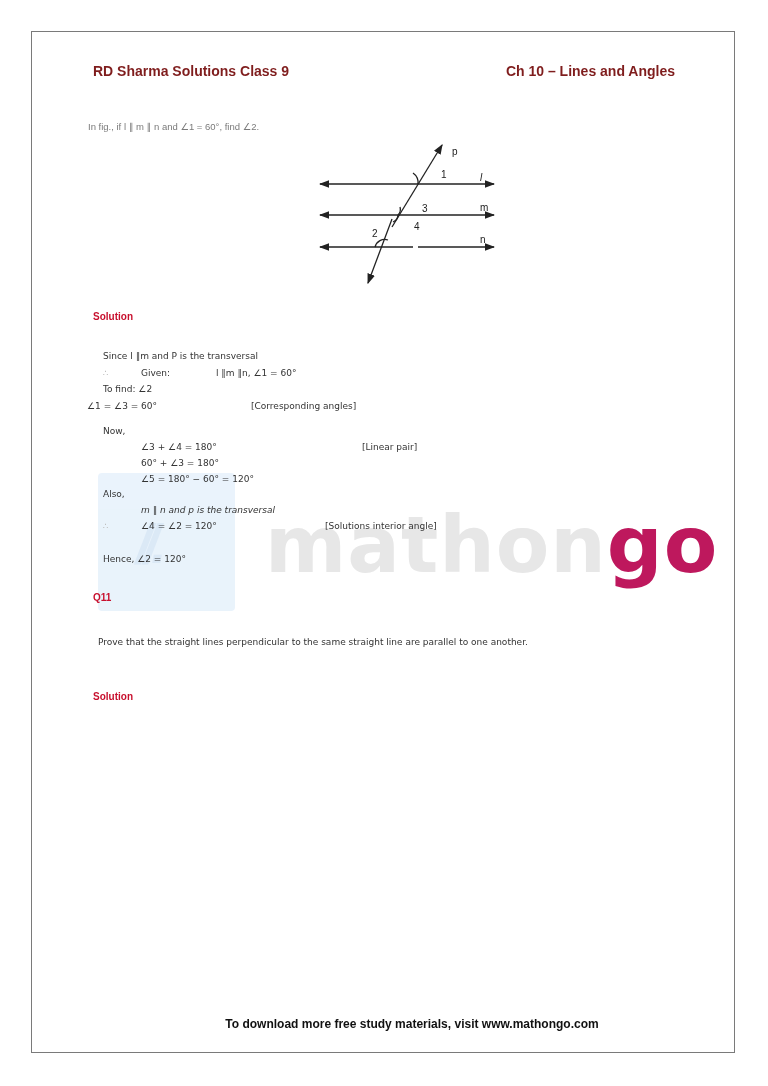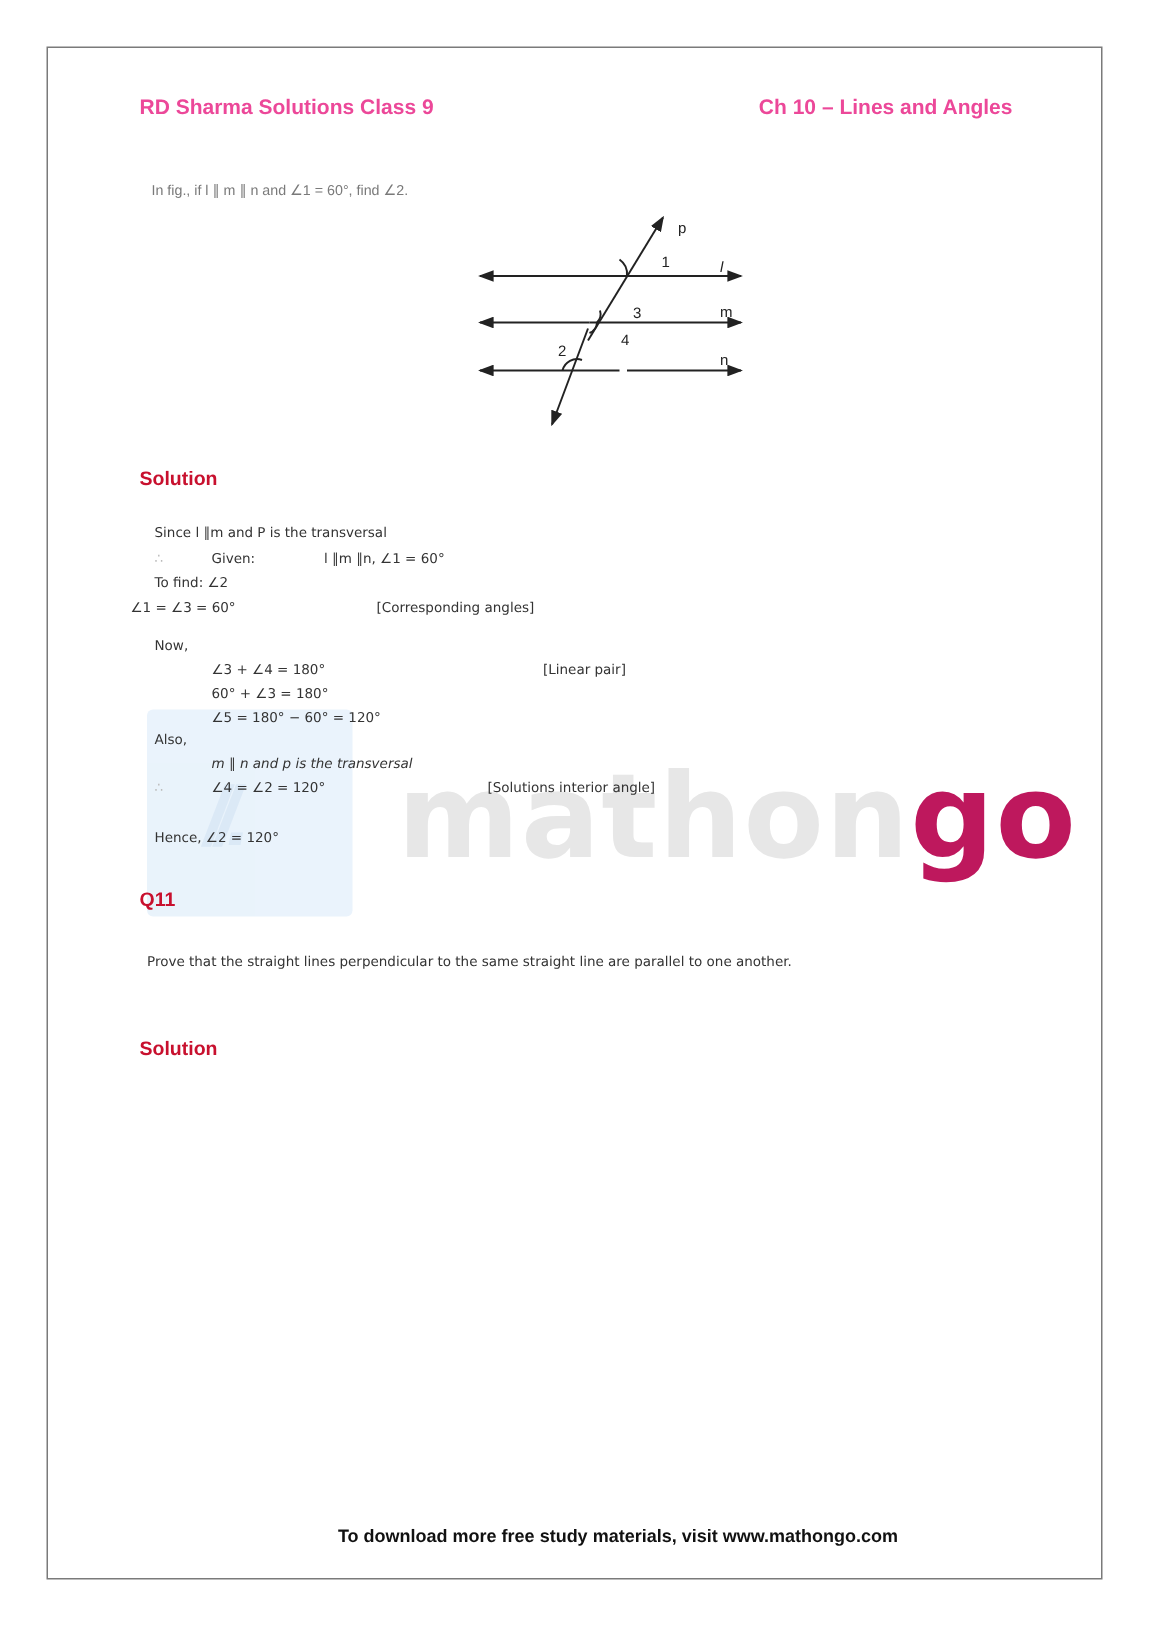--- a/index.html
+++ b/index.html
@@ -1,23 +1,23 @@
 <!DOCTYPE html>
 <html><head>
 <meta charset="utf-8">
 <style>
   html, body { margin: 0; padding: 0; background: #ffffff; }
   body { width: 768px; height: 1086px; position: relative; overflow: hidden; font-family: "Liberation Sans", sans-serif; color: #1a1a1a; }
   .page-border { position: absolute; left: 31px; top: 31px; width: 704px; height: 1022px; border: 1.5px solid #7a7a7a; box-sizing: border-box; }
-  .hdr { position: absolute; top: 63px; font-size: 14px; font-weight: bold; color: #ec4899; }
+  .hdr { position: absolute; top: 63px; font-size: 14px; font-weight: bold; color: #7f1d1d; }
   .hdr-left { left: 93px; }
   .hdr-right { right: 93px; }
-  .question { position: absolute; left: 101px; top: 121px; font-size: 9.5px; color: #7a7a7a; }
+  .question { position: absolute; left: 88px; top: 121px; font-size: 9.5px; color: #7a7a7a; }
   .figure { position: absolute; left: 318px; top: 143px; width: 180px; height: 145px; }
-  .heading-red { position: absolute; left: 93px; font-size: 13px; font-weight: bold; color: #c8102e; }
+  .heading-red { position: absolute; left: 93px; font-size: 10px; font-weight: bold; color: #c8102e; }
   .sol { position: absolute; font-family: "DejaVu Sans", sans-serif; font-size: 9px; color: #333; white-space: nowrap; }
   .dim { color: #bbb; }
   .wm-logo { position: absolute; left: 98px; top: 473px; width: 137px; height: 138px; background: #e6f1fb; border-radius: 4px; opacity: 0.85; }
   .wm-logo-mark { position: absolute; left: 38px; top: 38px; font-size: 56px; font-weight: bold; color: #d5e6f5; font-style: italic; letter-spacing: -8px; }
   .wm-text { position: absolute; left: 265px; top: 500px; font-family: "DejaVu Sans", sans-serif; font-size: 78px; font-weight: bold; letter-spacing: 1px; color: #e7e7e7; white-space: nowrap; }
   .wm-text .go { color: #be185d; }
   .q-text { position: absolute; left: 98px; top: 634px; width: 470px; font-family: "DejaVu Sans", sans-serif; font-size: 9px; line-height: 16px; color: #333; }
   .footer { position: absolute; left: 0; width: 768px; top: 1017px; text-align: center; font-size: 12px; font-weight: bold; color: #111; padding-left: 28px; }
 </style>
 </head>

